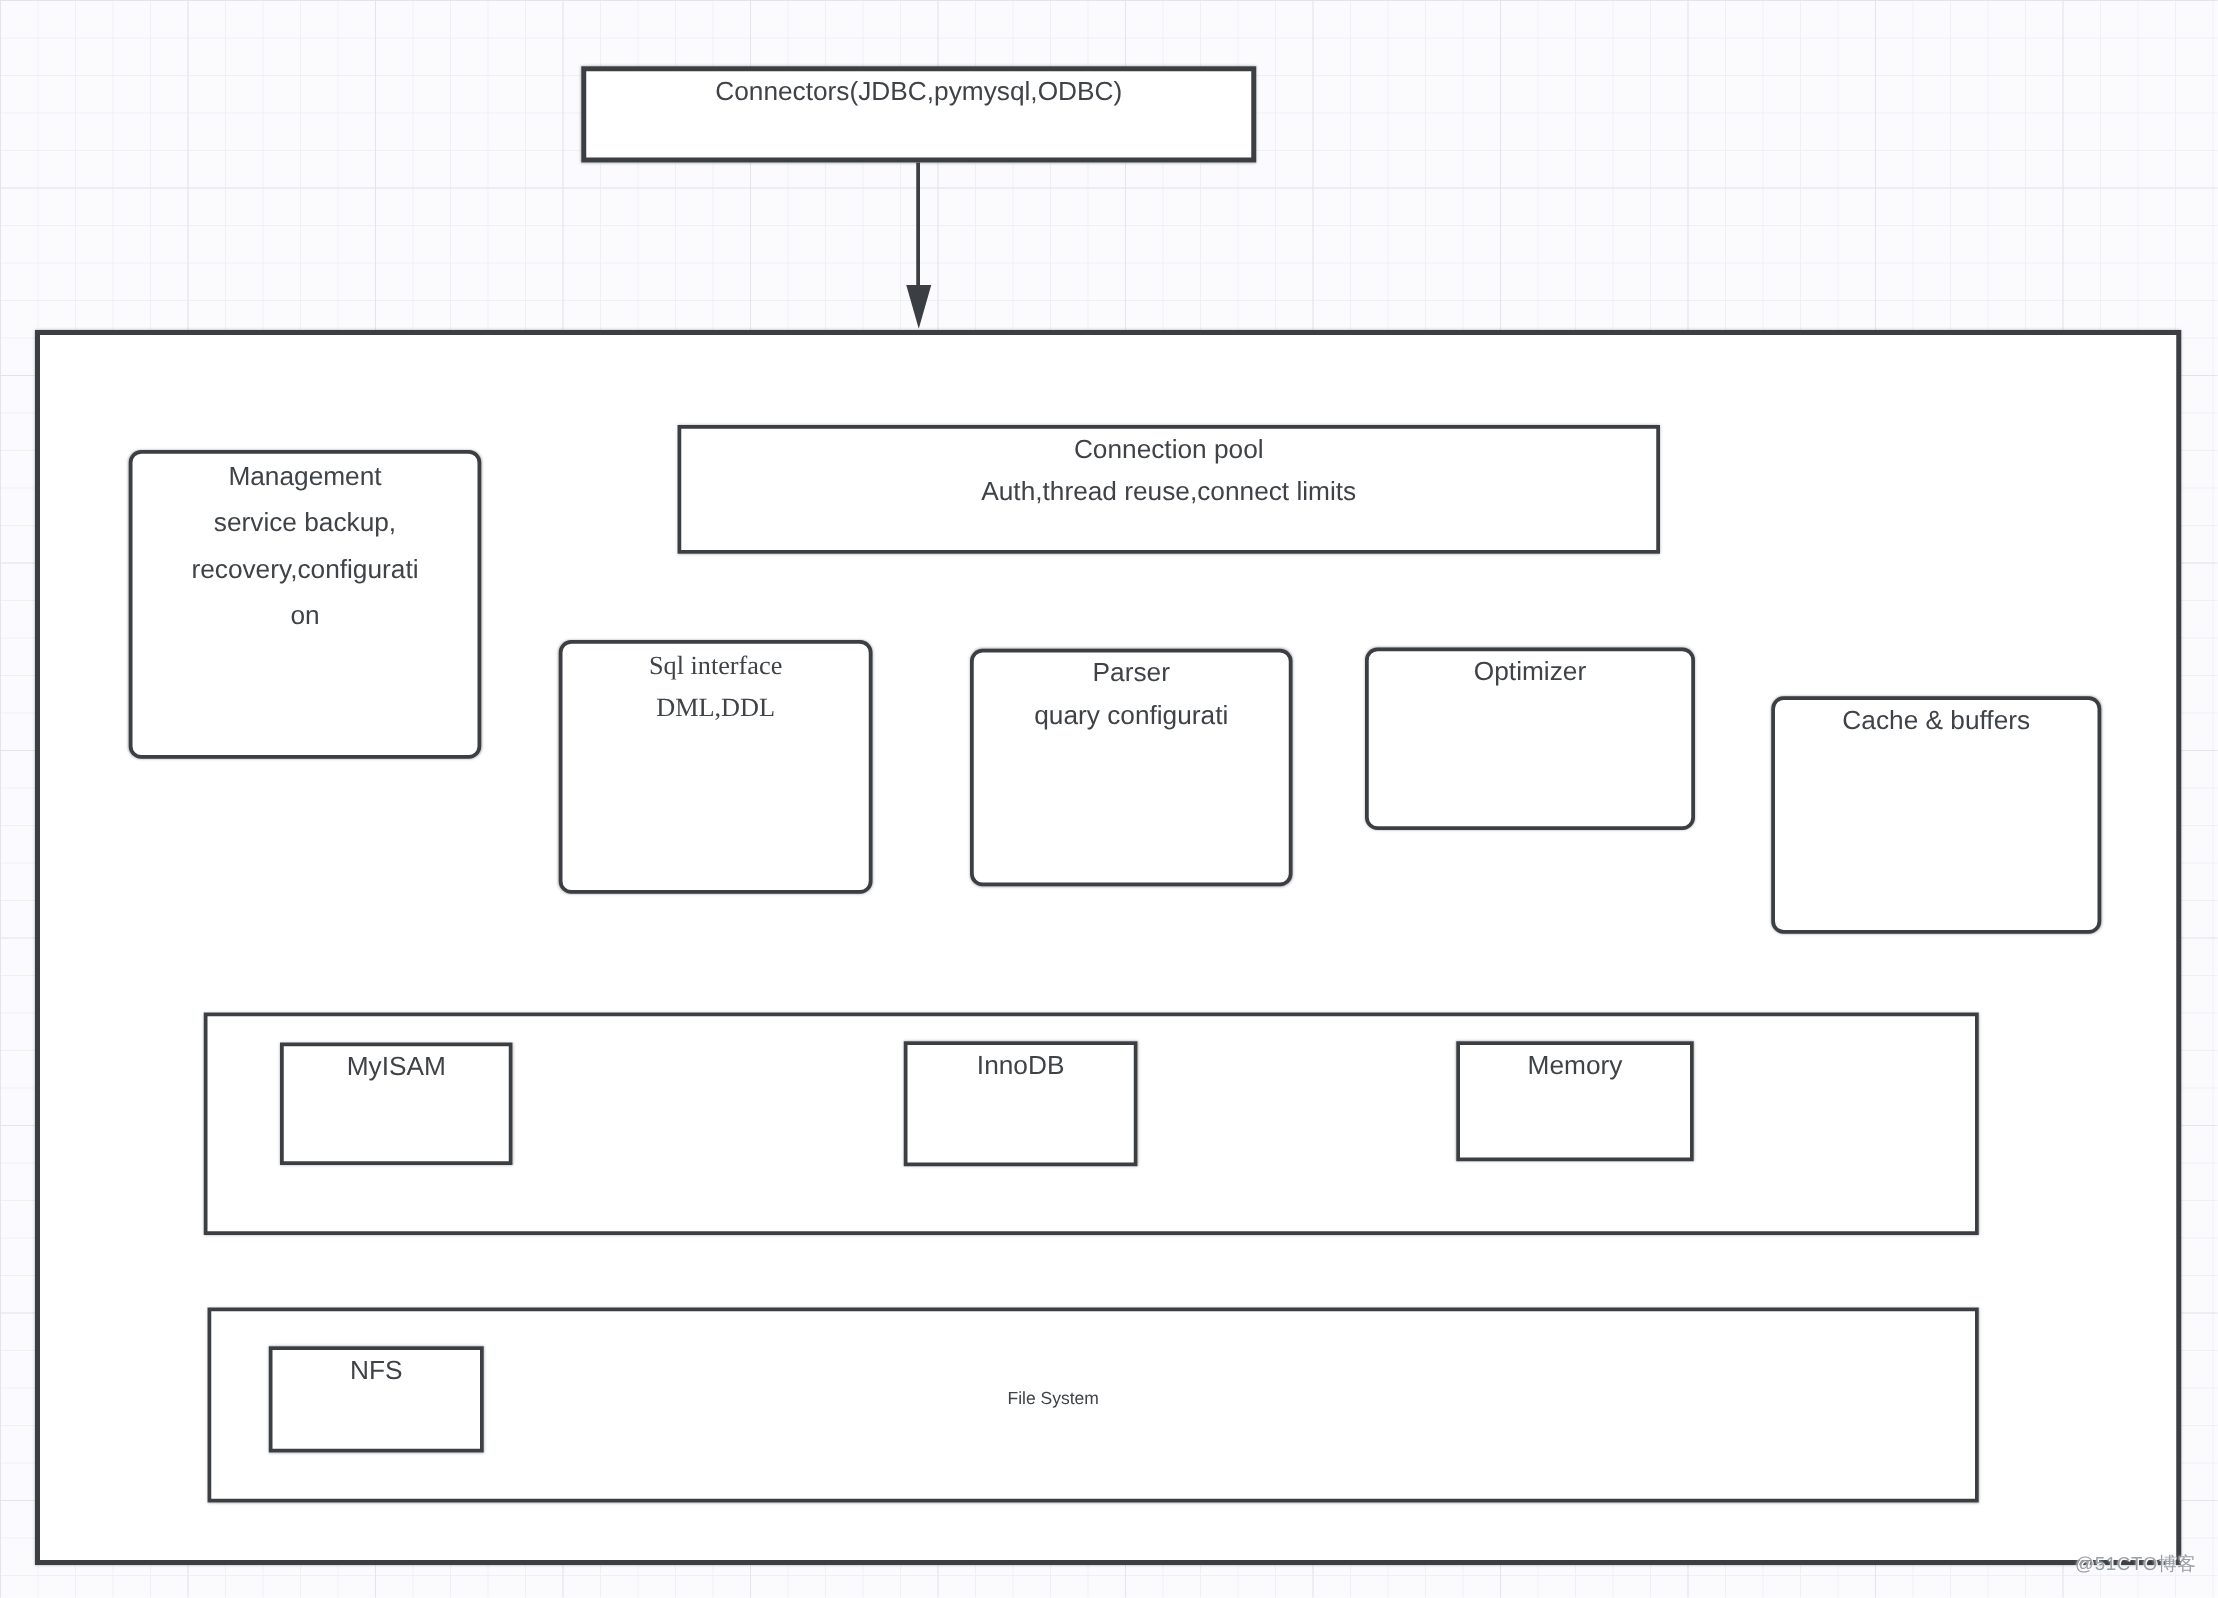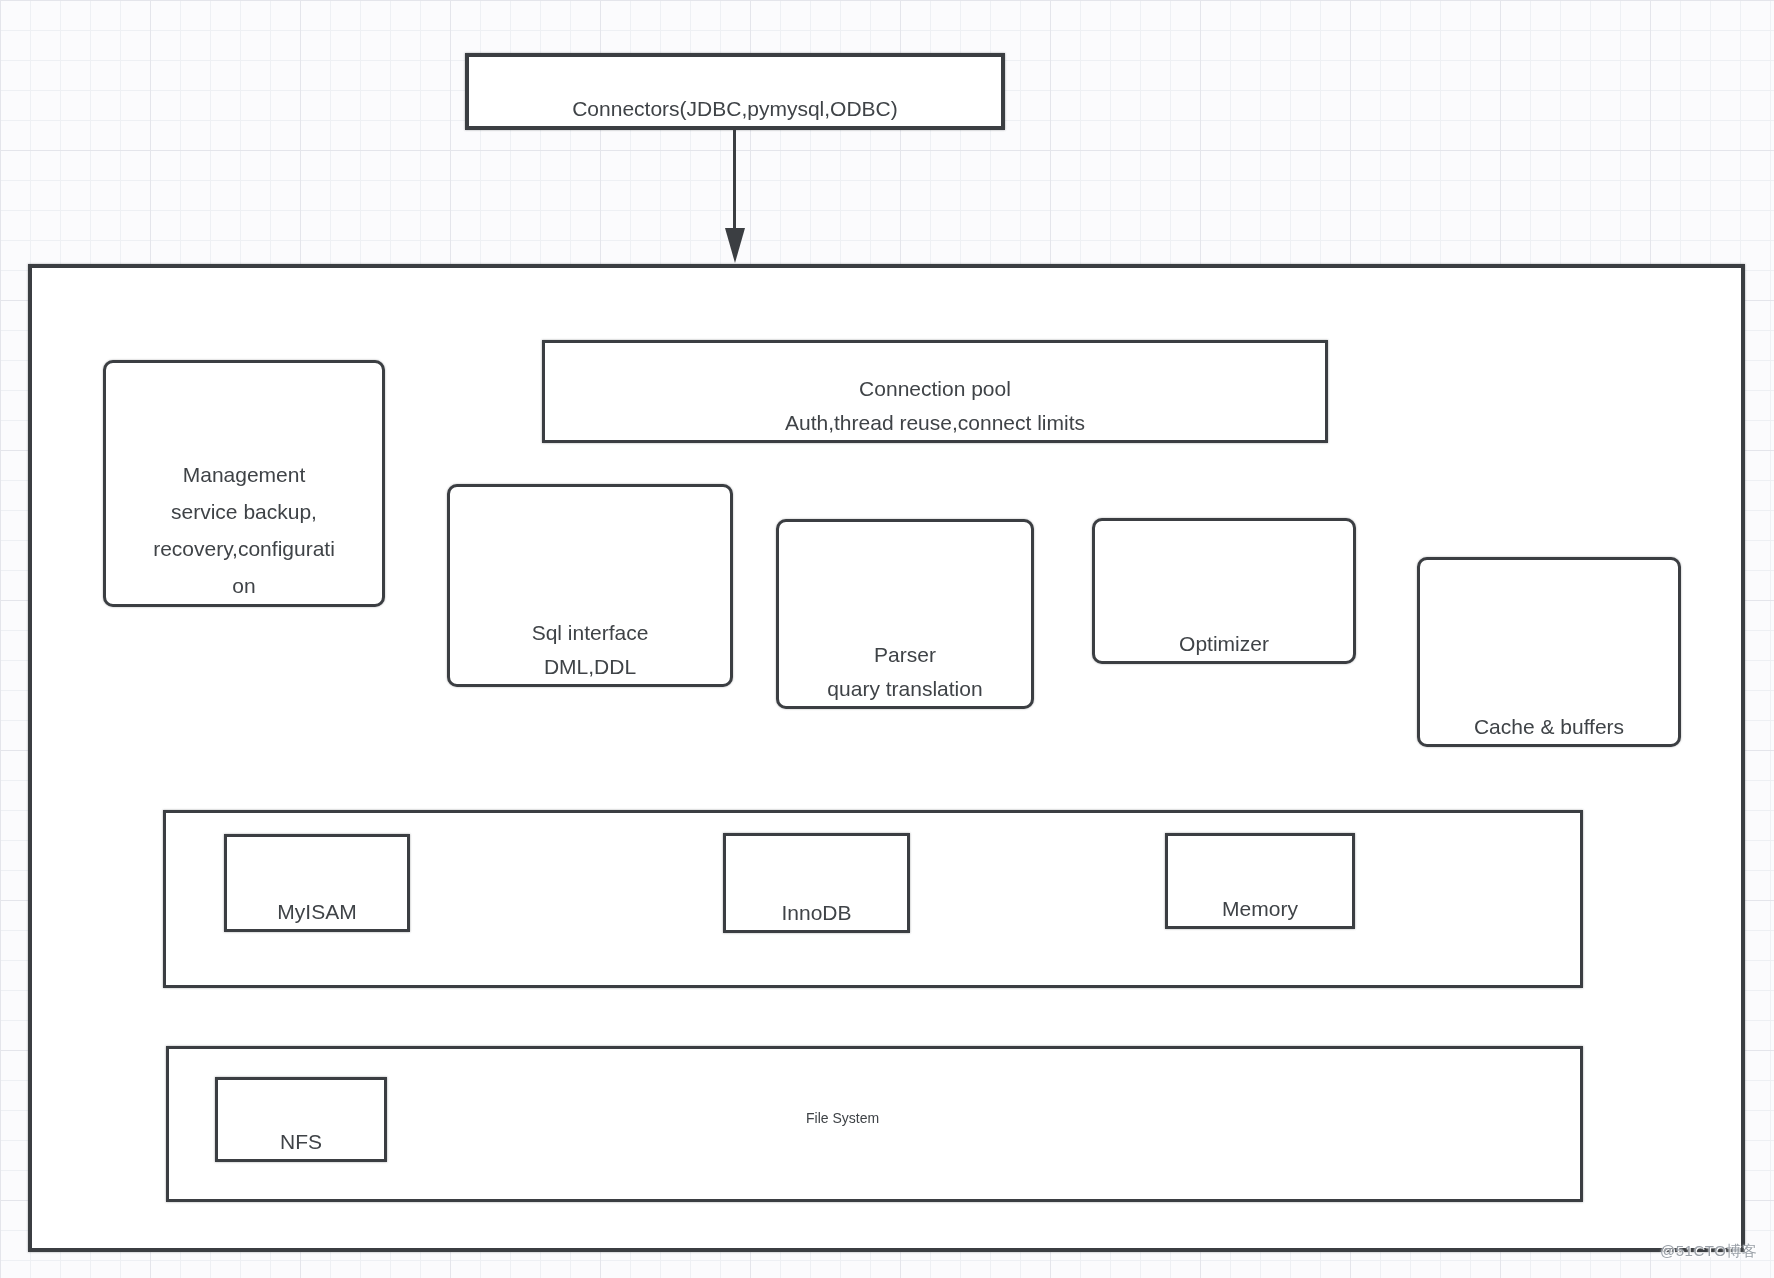--- a/index.html
+++ b/index.html
@@ -17,35 +17,35 @@
       linear-gradient(to bottom, #e4e5eb 1px, transparent 1px),
       linear-gradient(to right, #eef0f4 1px, transparent 1px),
       linear-gradient(to bottom, #eef0f4 1px, transparent 1px);
     background-size:150px 150px,150px 150px,30px 30px,30px 30px;
   }
   .box{
     position:absolute;
     box-sizing:border-box;
     background:#ffffff;
     border:3px solid #3b3e42;
-    display:flex;align-items:flex-end;justify-content:center;
+    display:flex;align-items:flex-start;justify-content:center;
     text-align:center;
     color:#3f4347;
     font-size:21px;
     box-shadow:0 0 2px rgba(59,62,66,0.45);
   }
   .rounded{border-radius:10px;}
   .label{white-space:pre-line;line-height:34px;}
   .thick{border-width:4px;}
   
   .connectors{left:465px;top:53px;width:540px;height:77px;}
   .outer{left:28px;top:264px;width:1717px;height:988px;background:#ffffff;}
   .management{left:103px;top:360px;width:282px;height:247px;line-height:37px;}
   .connection-pool{left:542px;top:340px;width:786px;height:103px;}
-  .sql-interface{left:447px;top:484px;width:286px;height:203px;}
+  .sql-interface{left:447px;top:512px;width:251px;height:203px;font-family:Liberation Serif, serif;}
   .parser{left:776px;top:519px;width:258px;height:190px;}
   .optimizer{left:1092px;top:518px;width:264px;height:146px;}
   .cache-buffers{left:1417px;top:525px;width:264px;height:190px;margin-top:32px;}
   .storage-container{left:163px;top:810px;width:1420px;height:178px;}
   .myisam{left:224px;top:834px;width:186px;height:98px;}
   .innodb{left:723px;top:833px;width:187px;height:100px;}
   .memory{left:1165px;top:833px;width:190px;height:96px;}
   .fs-container{left:166px;top:1046px;width:1417px;height:156px;}
   .nfs{left:203px;top:1077px;width:172px;height:85px;margin-left:12px;}
   .nas{left:421px;top:1070px;width:185px;height:90px;}
@@ -98,21 +98,21 @@
 Auth,thread reuse,connect limits</span>
   </div>
 
   <div class="box rounded sql-interface">
     <span class="label">Sql interface
 DML,DDL</span>
   </div>
 
   <div class="box rounded parser">
     <span class="label">Parser
-quary translation</span>
+quary configurati</span>
   </div>
 
   <div class="box rounded optimizer">
     <span class="label">Optimizer</span>
   </div>
 
   <div class="box rounded cache-buffers">
     <span class="label">Cache &amp; buffers</span>
   </div>
 

